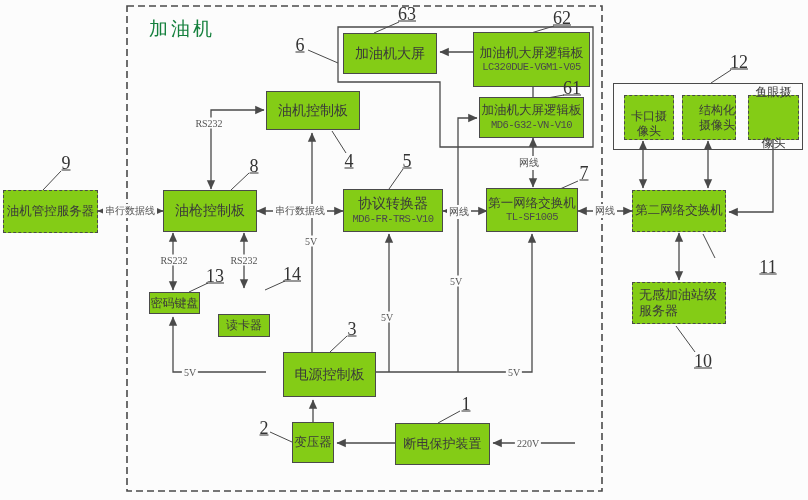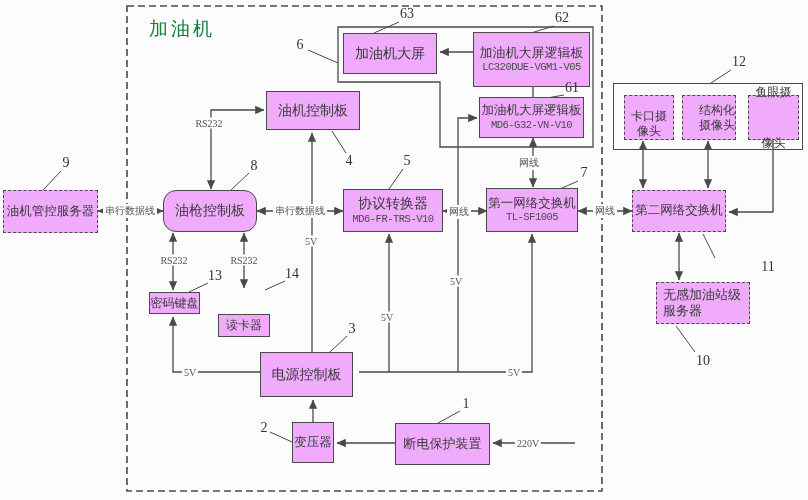--- a/index.html
+++ b/index.html
@@ -1,28 +1,28 @@
 <!DOCTYPE html>
 <html><head>
 <meta charset="utf-8">
 <style>
   html,body{margin:0;padding:0;background:#e8e8e8;}
   #stage{position:relative;width:808px;height:500px;background:#fcfcfc;overflow:hidden;
          font-family:"Liberation Sans",sans-serif;color:#3a3a3a;}
   #wires{position:absolute;left:0;top:0;width:808px;height:500px;}
-  .b{position:absolute;border:1.4px solid #4a4a4a;background:#f0abfc;display:flex;
+  .b{position:absolute;border:1.4px solid #4a4a4a;background:#84cc16;display:flex;
      flex-direction:column;align-items:center;justify-content:center;box-sizing:border-box;
      font-size:14px;line-height:1.25;text-align:center;}
   .b.dashed{border-style:dashed;}
   .b .model{font-family:"Liberation Mono",monospace;font-size:10.5px;color:#4a4a4a;letter-spacing:-0.5px;}
   .b .l13{font-size:13px;}
   .b .l125{font-size:12.5px;}
   .b .l12{font-size:12px;}
   .n{position:absolute;transform:translate(-50%,-50%);font-family:"Liberation Serif",serif;
-     font-size:14px;color:#333;}
+     font-size:18px;color:#333;text-decoration:underline;}
   .wl{position:absolute;transform:translate(-50%,-50%);font-size:10px;color:#555;
       font-family:"Liberation Serif",serif;background:#fcfcfc;padding:0 2px;white-space:nowrap;}
   .title{position:absolute;left:149px;top:16px;font-size:19px;letter-spacing:3px;color:#15803d;text-align:right;}
   .leftalign{align-items:flex-start;padding-left:6px;text-align:left;}
 </style>
 </head>
 <body>
 
 <div id="stage">
 
@@ -97,21 +97,21 @@
 
   <div class="b" style="left:479px;top:97px;width:105px;height:41px;">
     <span class="l125">加油机大屏逻辑板</span>
     <span class="model">MD6-G32-VN-V10</span>
   </div>
 
   <div class="b" style="left:266px;top:91px;width:94px;height:39px;">
     <span>油机控制板</span>
   </div>
 
-  <div class="b" style="left:163px;top:190px;width:94px;height:42px;border-radius:13px;">
+  <div class="b" style="left:163px;top:190px;width:94px;height:42px;">
     <span>油枪控制板</span>
   </div>
 
   <div class="b" style="left:343px;top:189px;width:100px;height:43px;">
     <span>协议转换器</span>
     <span class="model">MD6-FR-TRS-V10</span>
   </div>
 
   <div class="b" style="left:486px;top:188px;width:92px;height:44px;">
     <span class="l125">第一网络交换机</span>
@@ -119,21 +119,21 @@
   </div>
 
   <div class="b" style="left:149px;top:292px;width:51px;height:22px;">
     <span class="l12">密码键盘</span>
   </div>
 
   <div class="b" style="left:218px;top:290px;width:52px;height:23px;margin-top:24px;">
     <span class="l12">读卡器</span>
   </div>
 
-  <div class="b" style="left:260px;top:352px;width:93px;height:45px;">
+  <div class="b" style="left:283px;top:352px;width:93px;height:45px;">
     <span>电源控制板</span>
   </div>
 
   <div class="b" style="left:292px;top:422px;width:42px;height:41px;">
     <span class="l125">变压器</span>
   </div>
 
   <div class="b" style="left:395px;top:423px;width:95px;height:42px;">
     <span class="l13">断电保护装置</span>
   </div>
@@ -156,21 +156,21 @@
 
   <div class="b dashed" style="left:748px;top:95px;width:51px;height:45px;gap:36px;">
     <span class="l12">鱼眼摄</span>
     <span class="l12">像头</span>
   </div>
 
   <div class="b dashed" style="left:632px;top:190px;width:94px;height:42px;">
     <span class="l125">第二网络交换机</span>
   </div>
 
-  <div class="b dashed leftalign" style="left:656px;top:282px;width:94px;height:42px;">
+  <div class="b dashed leftalign" style="left:632px;top:282px;width:94px;height:42px;">
     <span class="l13">无感加油站级</span>
     <span class="l13">服务器</span>
   </div>
 
   <div class="n" style="left:466px;top:404px;">1</div>
   <div class="n" style="left:264px;top:428px;">2</div>
   <div class="n" style="left:352px;top:329px;">3</div>
   <div class="n" style="left:349px;top:161px;">4</div>
   <div class="n" style="left:407px;top:161px;">5</div>
   <div class="n" style="left:300px;top:45px;">6</div>

